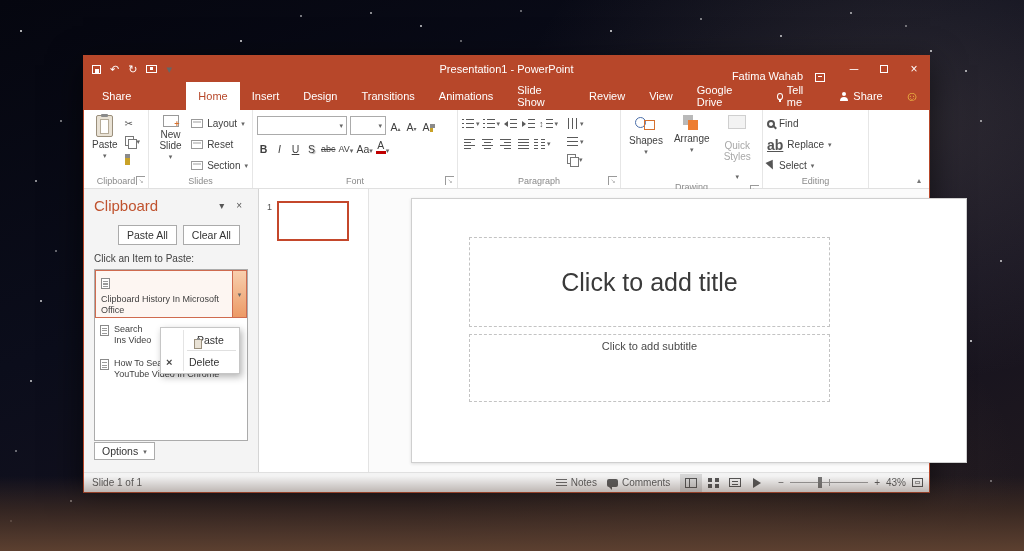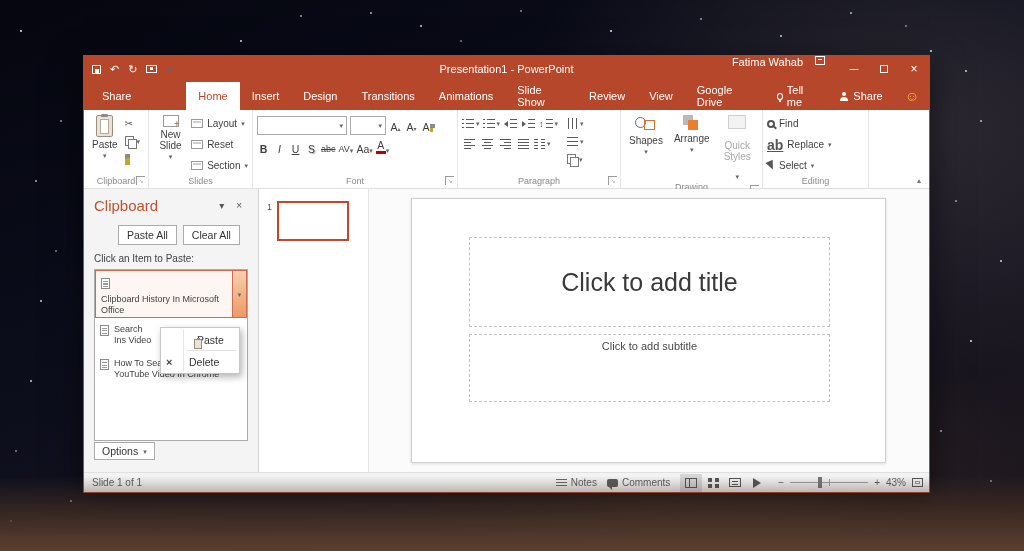--- a/index.html
+++ b/index.html
@@ -41,21 +41,21 @@
   
   .titlebar { height:26px; background:#b7472a; color:#fff; display:flex; align-items:center;
     padding-left:8px; position:relative; flex:none; }
   .qat { display:flex; align-items:center; gap:9px; z-index:2; }
   .qat span { font-size:11px; line-height:1; }
   .ico-save { width:9px; height:9px; border:1px solid #fff; position:relative; display:inline-block; }
   .ico-save::after { content:""; position:absolute; left:2px; bottom:0; width:4px; height:4px; background:#fff; }
   .ico-present { width:11px; height:8px; border:1px solid #fff; display:inline-block; position:relative; }
   .ico-present::after { content:""; position:absolute; left:3px; top:1px; width:3px; height:3px; background:#fff; }
   .title-center { position:absolute; left:0; right:0; text-align:center; font-size:11px; }
-  .tb-right { margin-left:auto; display:flex; align-items:flex-start; height:100%; z-index:2; }
+  .tb-right { margin-left:auto; display:flex; align-items:flex-end; height:100%; z-index:2; }
   .tb-user { font-size:11px; margin-right:12px; }
   .ico-ribbonopts { width:10px; height:9px; border:1px solid #fff; display:inline-block; position:relative; margin-right:14px; }
   .ico-ribbonopts::after { content:""; position:absolute; left:2px; top:2px; width:4px; height:1px; background:#fff; }
   .winbtn { width:30px; height:100%; display:flex; align-items:center; justify-content:center; font-size:12px; }
   .ico-restore { width:8px; height:8px; border:1px solid #fff; display:inline-block; }
 
   
   .tabrow { height:28px; background:#b7472a; display:flex; align-items:stretch;
     padding-left:6px; color:#fff; flex:none; }
   .tab { font-size:11px; padding:0 12px; display:flex; align-items:center; gap:4px; }
@@ -180,21 +180,21 @@
     padding:2px 7px; display:flex; align-items:center; gap:5px; font-size:10.5px; color:#333; }
 
   
   .thumbs { width:110px; background:#fff; border-right:1px solid #e3e3e3; padding:12px 0 0 8px; flex:none; }
   .thumb-row { display:flex; gap:5px; align-items:flex-start; }
   .thumb-num { font-size:9px; color:#555; margin-top:1px; }
   .thumb { width:72px; height:40px; background:#fff; border:2px solid #c4472b; }
 
   
   .editor { flex:1; background:#fbfbfb; position:relative; }
-  .slide { position:absolute; left:42px; top:9px; width:475px; height:265px; background:#fff;
+  .slide { position:absolute; left:42px; top:9px; width:556px; height:265px; background:#fff;
     border:1px solid #cfcfcf; box-shadow:0 1px 3px rgba(0,0,0,.12); }
   .ph { position:absolute; border:1px dashed #c3c3c3; }
   .ph-title { left:57px; top:38px; width:361px; height:90px; display:flex; align-items:center;
     justify-content:center; font-size:25px; color:#3a3a3a; }
   .ph-sub { left:57px; top:135px; width:361px; height:68px; display:flex; justify-content:center;
     padding-top:5px; font-size:11px; color:#4a4a4a; }
 
   
   .statusbar { height:20px; background:#f3f3f3; border-top:1px solid #e0e0e0; display:flex;
     align-items:center; font-size:10px; color:#5a5a5a; padding:0 6px 0 8px; flex:none; }

